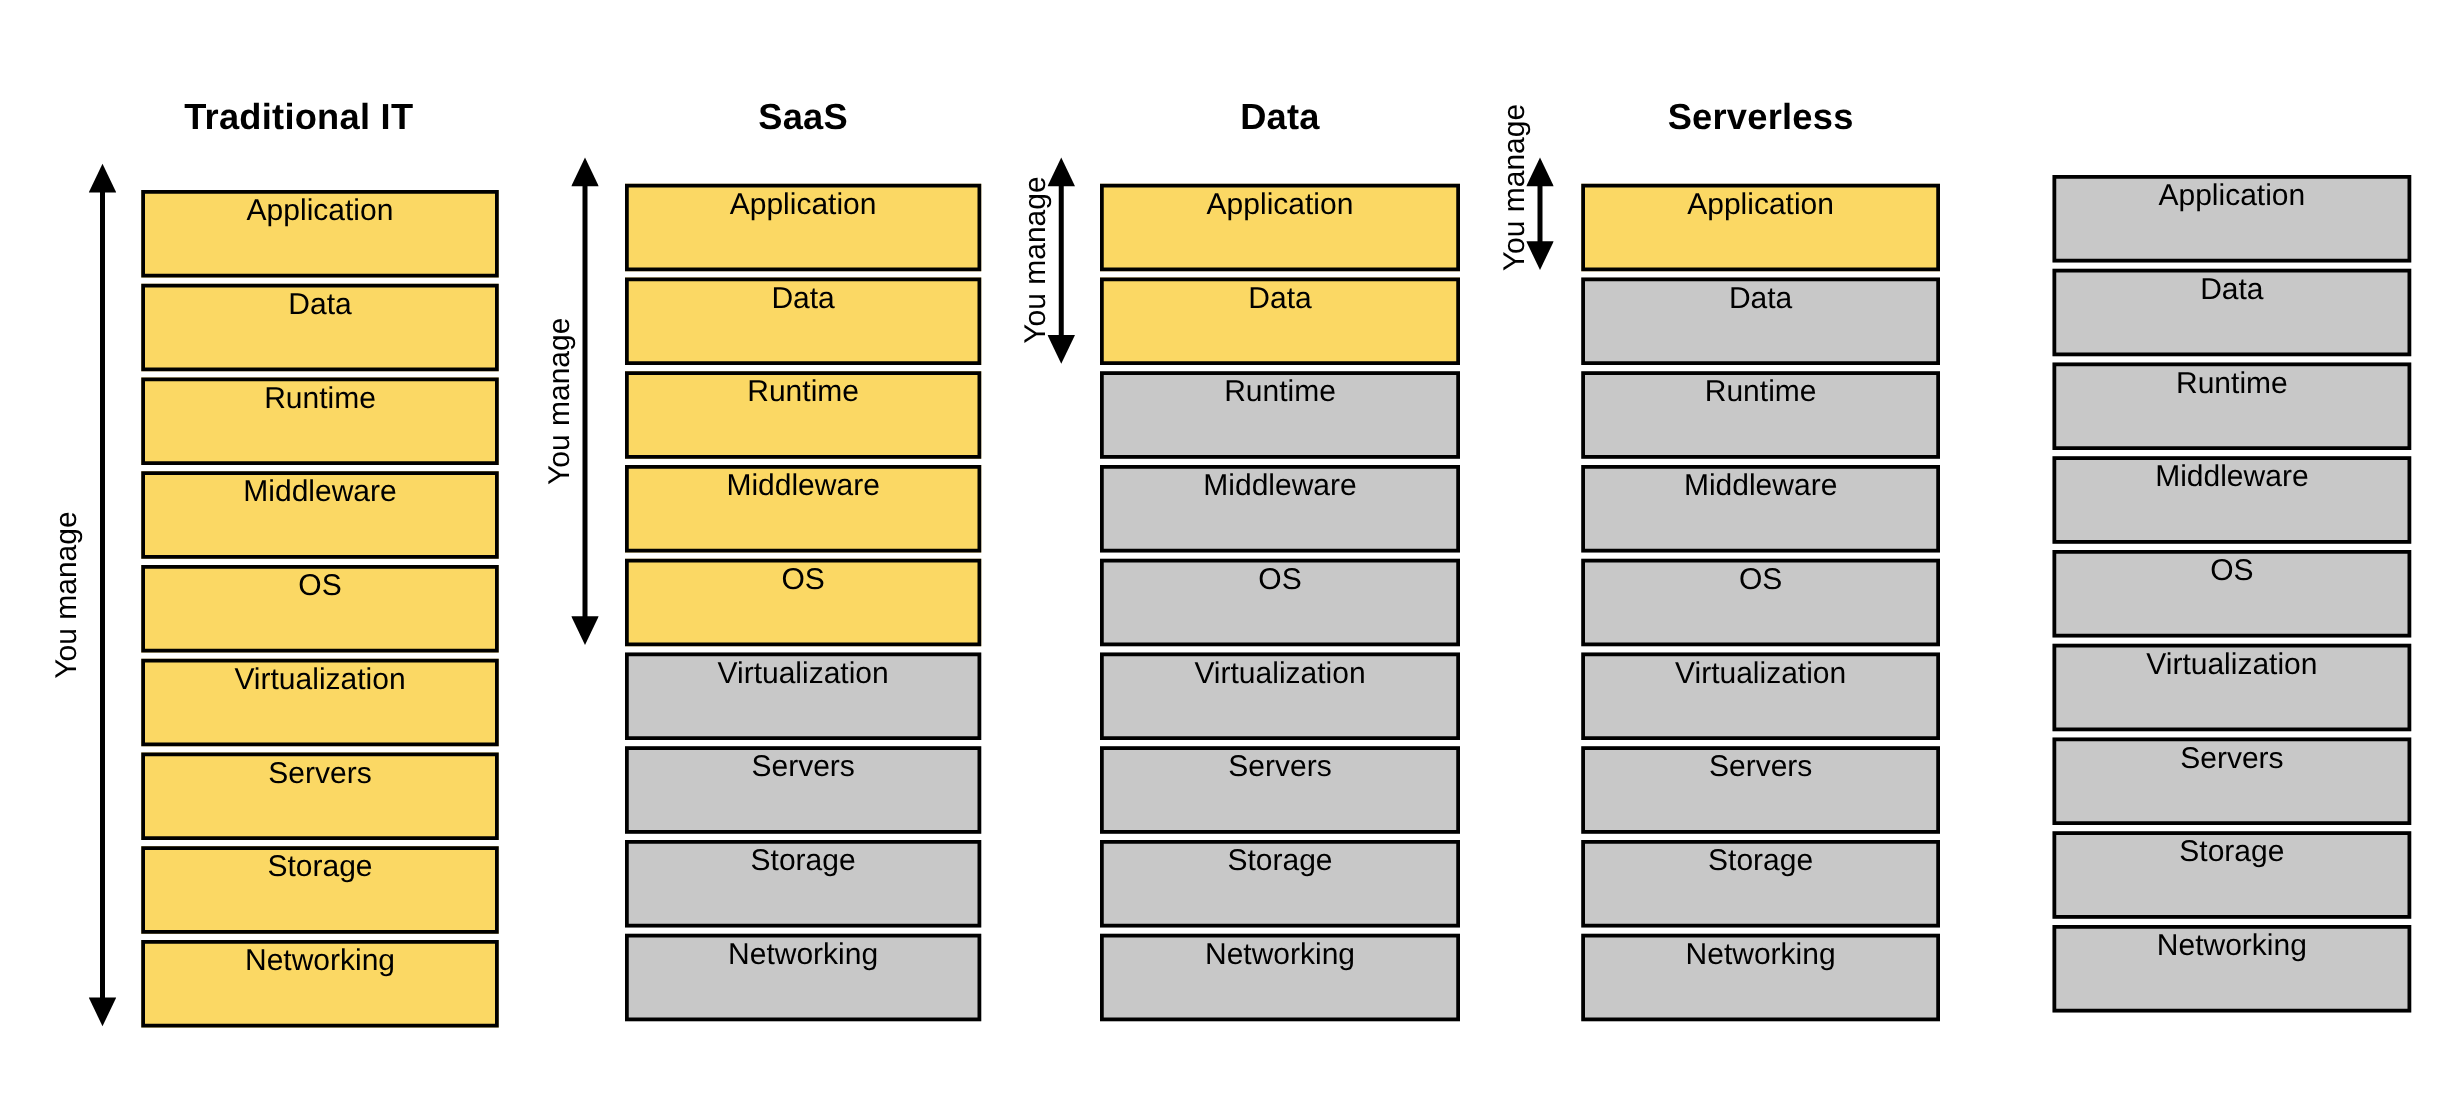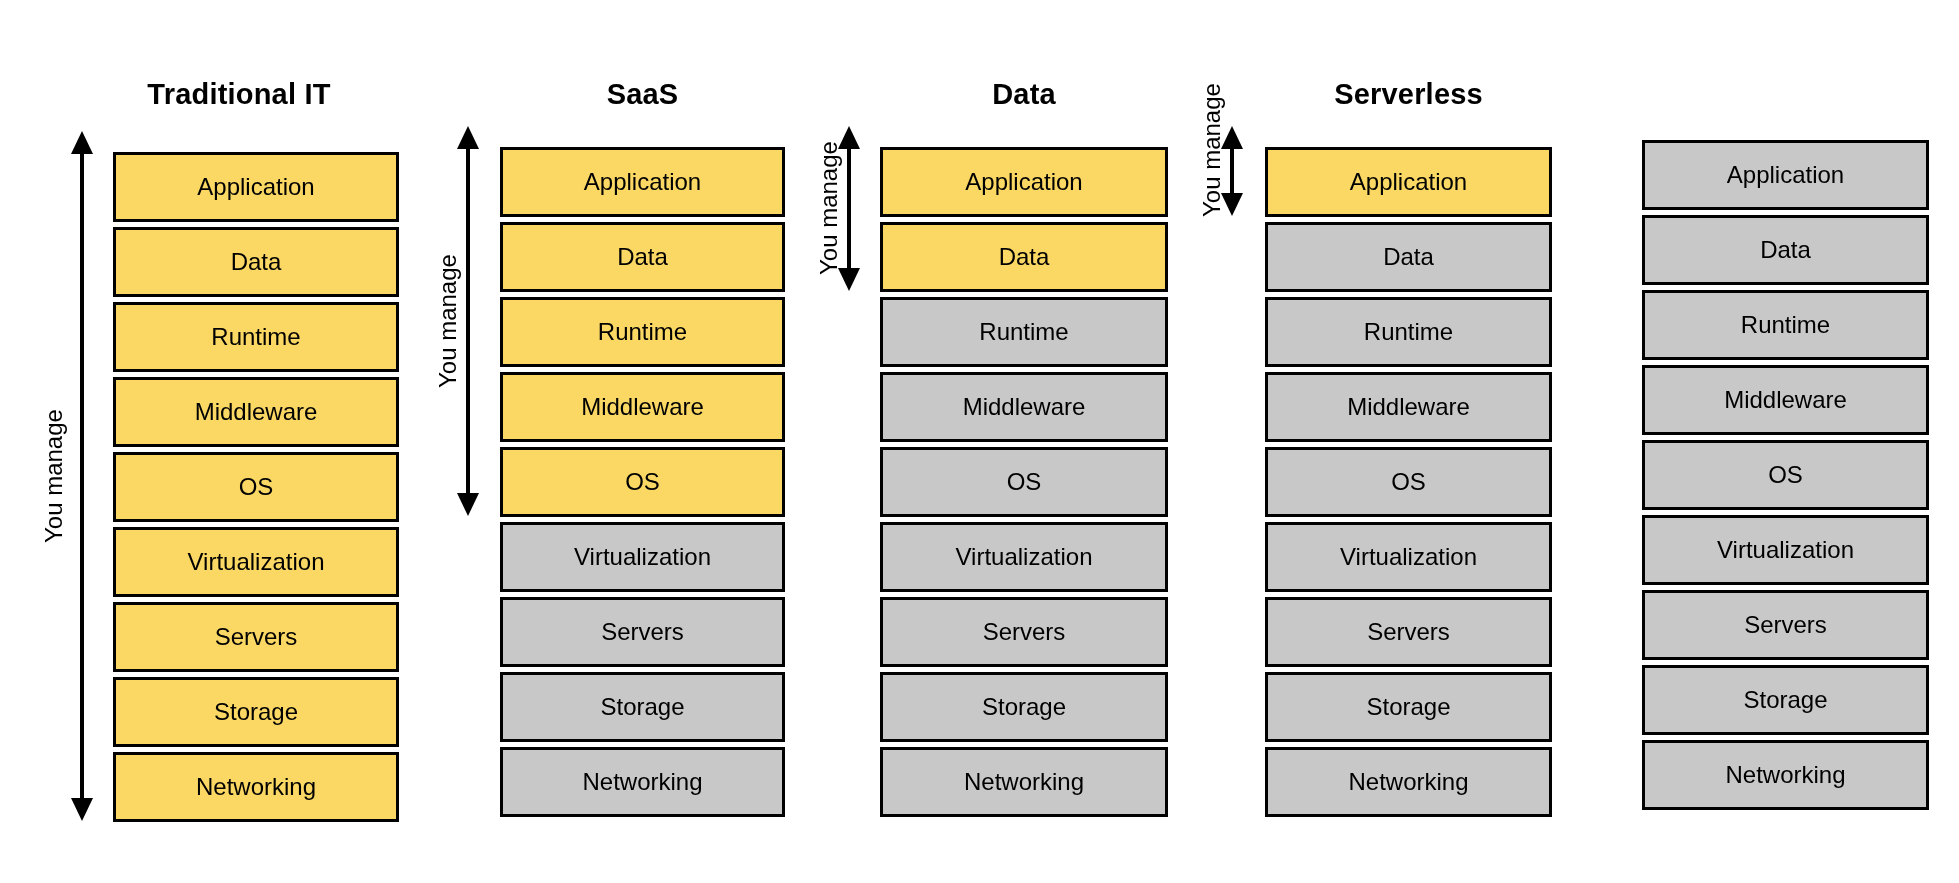--- a/index.html
+++ b/index.html
@@ -44,21 +44,21 @@
   .stack {
     position: absolute;
     left: 0;
     width: 100%;
   }
 
   .layer {
     box-sizing: border-box;
     border: 3px solid #000000;
     display: flex;
-    align-items: center;
+    align-items: flex-start;
     justify-content: center;
     font-size: 24px;
     color: #000000;
     white-space: nowrap;
   }
   .layer.managed   { background: #FBD864; }
   .layer.provider  { background: #C8C8C8; }
 
   
   .manage-group {

